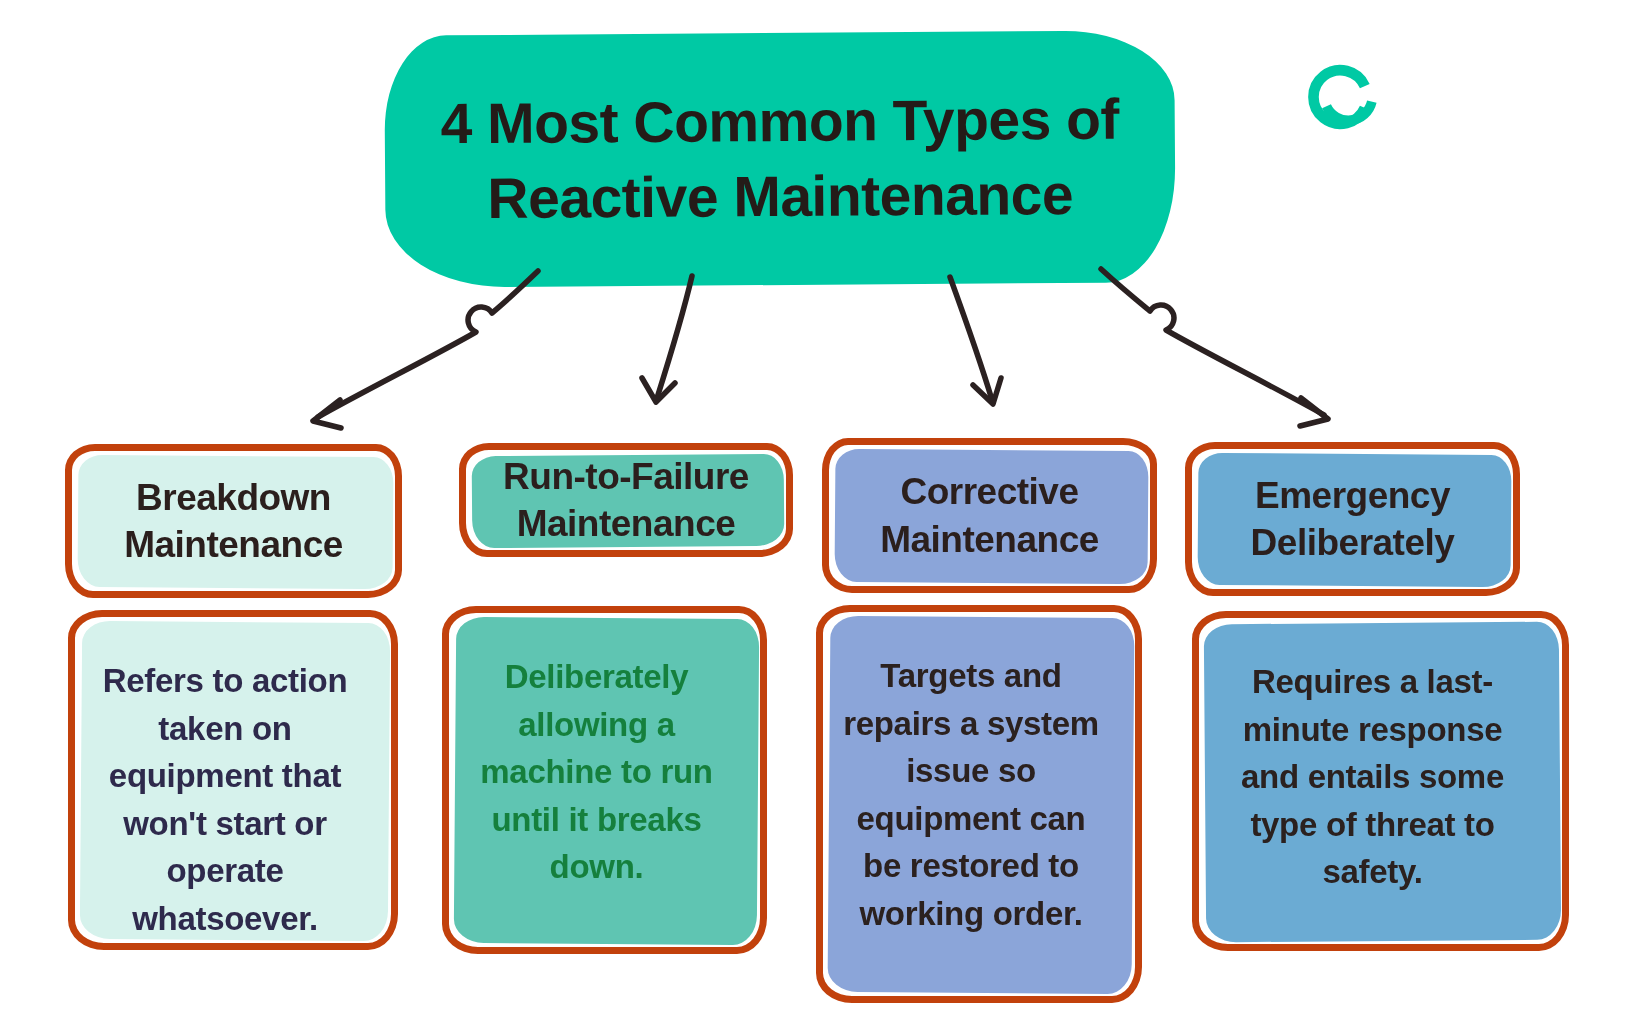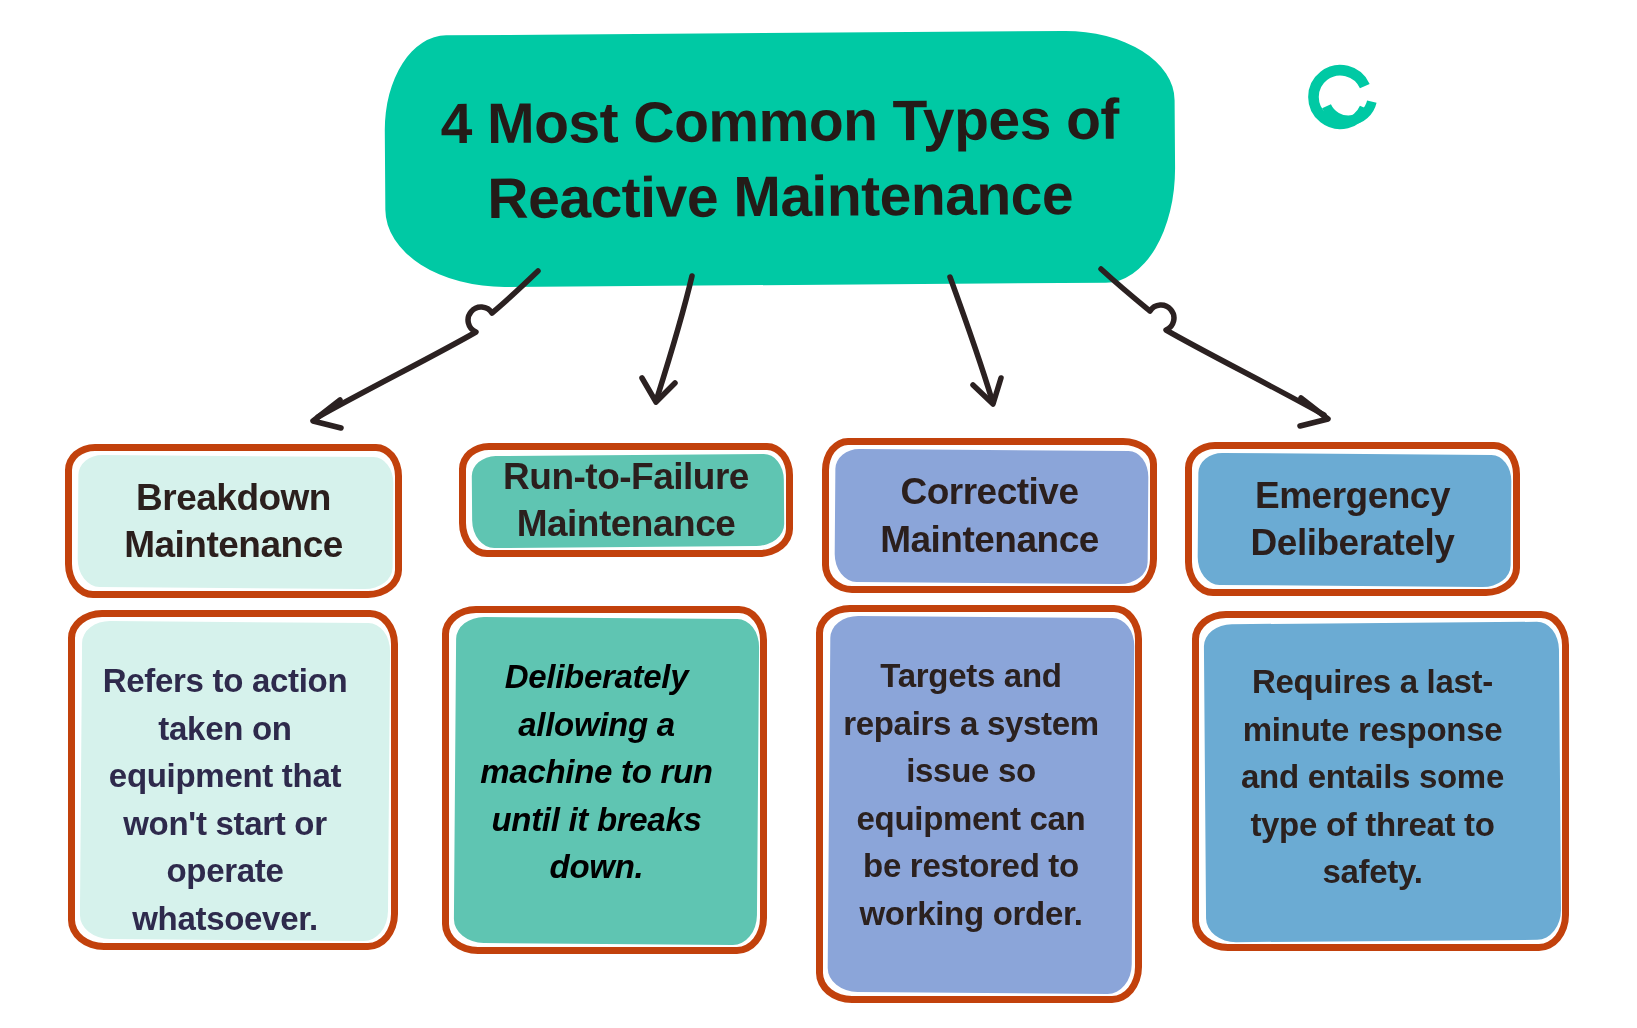--- a/index.html
+++ b/index.html
@@ -103,21 +103,21 @@
     <div class="fill" style="background: rgb(214, 242, 236);"></div>
     <div class="txt" style="color: rgb(46, 42, 76);">Refers to action taken on equipment that won't start or operate whatsoever.</div>
   </div>
 
   <div class="hand-box head-box c2h">
     <div class="fill" style="background: rgb(95, 197, 178);"></div>
     <div class="txt">Run-to-Failure Maintenance</div>
   </div>
   <div class="hand-box desc-box c2d">
     <div class="fill" style="background: rgb(95, 197, 178);"></div>
-    <div class="txt" style="color: #000000; font-style: italic;">Deliberately allowing a machine to run until it breaks down.</div>
+    <div class="txt" style="color: #15803d;">Deliberately allowing a machine to run until it breaks down.</div>
   </div>
 
   <div class="hand-box head-box c3h">
     <div class="fill" style="background: rgb(139, 165, 217);"></div>
     <div class="txt">Corrective Maintenance</div>
   </div>
   <div class="hand-box desc-box c3d">
     <div class="fill" style="background: rgb(139, 165, 217);"></div>
     <div class="txt" style="color: rgb(43, 33, 31);">Targets and repairs a system issue so equipment can be restored to working order.</div>
   </div>

